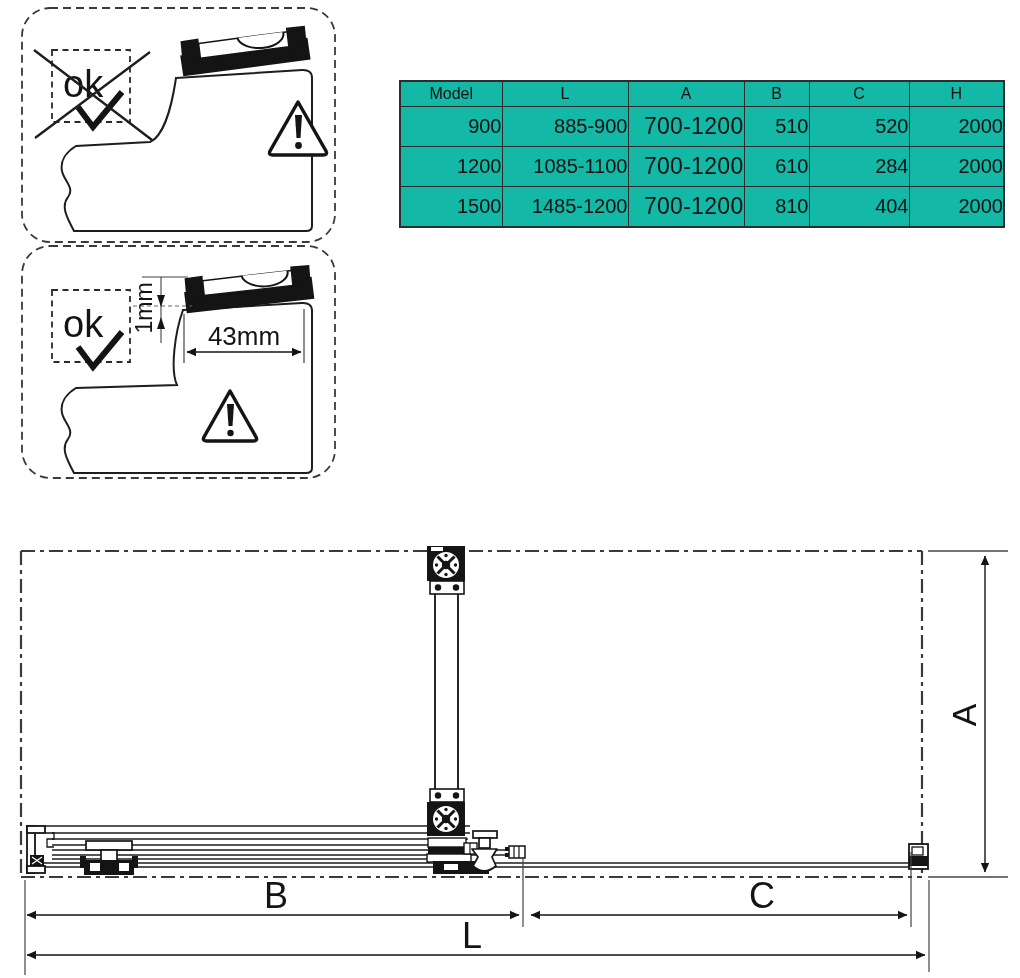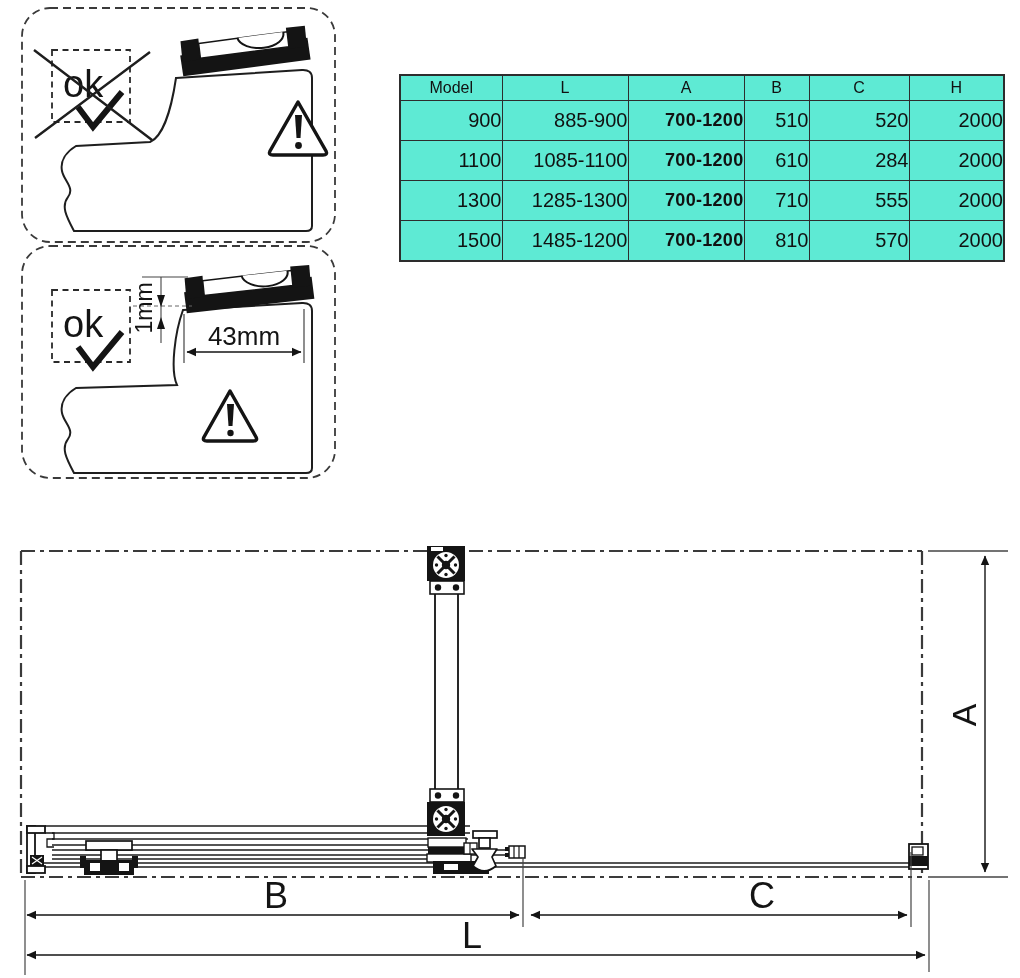--- a/index.html
+++ b/index.html
@@ -1,31 +1,31 @@
 <!DOCTYPE html>
 <html><head>
 <meta charset="utf-8">
 <style>
   html,body { margin:0; padding:0; background:#ffffff; }
   body { width:1020px; height:978px; position:relative; font-family:"Liberation Sans", sans-serif; overflow:hidden; }
   svg.art { position:absolute; left:0; top:0; }
   svg text { font-family:"Liberation Sans", sans-serif; fill:#141414; }
 
   table.spec {
-    position:absolute; left:399px; top:74px;
+    position:absolute; left:399px; top:80px;
     border-collapse:collapse; table-layout:fixed;
-    background:#5eead4; border:2px solid #2d2d2d;
+    background:#14b8a6; border:2px solid #2d2d2d;
   }
   .spec th, .spec td {
     border:1.6px solid #2d2d2d; text-align:center; vertical-align:middle;
     padding:0; color:#111; overflow:hidden; white-space:nowrap;
   }
   .spec th { height:24px; font-size:16px; font-weight:400; }
   .spec td { height:39px; font-size:20px; font-weight:400;text-align:right; }
-  .spec td.col-a { font-weight:700; font-size:18px; letter-spacing:0.3px; }
+  .spec td.col-a { font-weight:400; font-size:23px; letter-spacing:0.3px; }
 </style>
 </head>
 <body>
 
 <svg class="art" width="1020" height="978" viewBox="0 0 1020 978">
   <defs>
     <marker id="m-arr" viewBox="0 0 10 10" refX="9.5" refY="5" markerWidth="15" markerHeight="9.5" orient="auto-start-reverse" markerUnits="userSpaceOnUse">
       <path d="M0,0.6 L10,5 L0,9.4 Z" fill="#141414"></path>
     </marker>
     <g id="roller">
@@ -226,37 +226,29 @@
   <tbody>
     <tr>
       <td>900</td>
       <td>885-900</td>
       <td class="col-a">700-1200</td>
       <td>510</td>
       <td>520</td>
       <td>2000</td>
     </tr>
     <tr>
-      <td>1100</td>
+      <td>1200</td>
       <td>1085-1100</td>
       <td class="col-a">700-1200</td>
       <td>610</td>
       <td>284</td>
       <td>2000</td>
     </tr>
     <tr>
-      <td>1300</td>
-      <td>1285-1300</td>
-      <td class="col-a">700-1200</td>
-      <td>710</td>
-      <td>555</td>
-      <td>2000</td>
-    </tr>
-    <tr>
       <td>1500</td>
       <td>1485-1200</td>
       <td class="col-a">700-1200</td>
       <td>810</td>
-      <td>570</td>
+      <td>404</td>
       <td>2000</td>
     </tr>
   </tbody>
 </table>
 
 </body></html>

